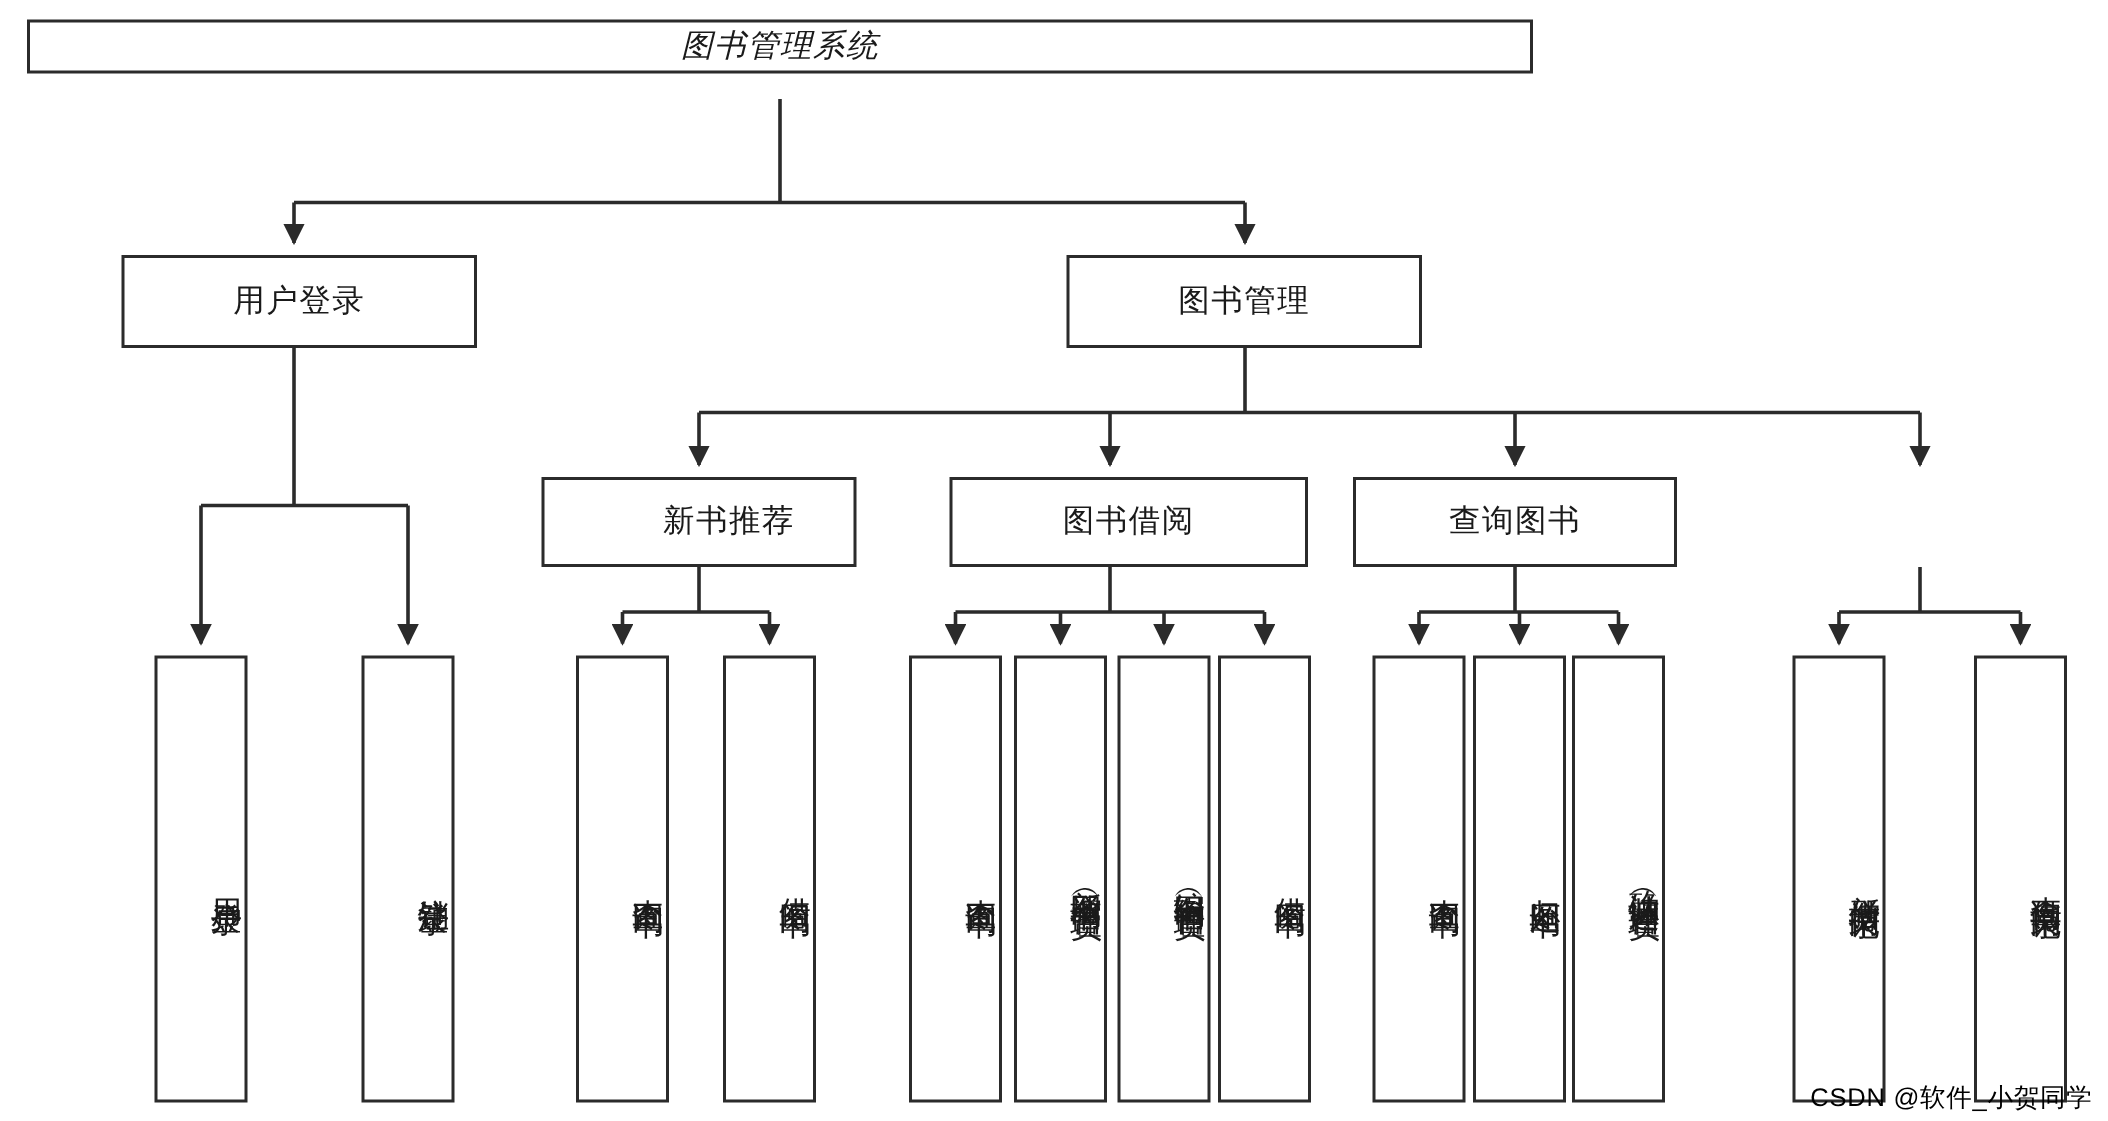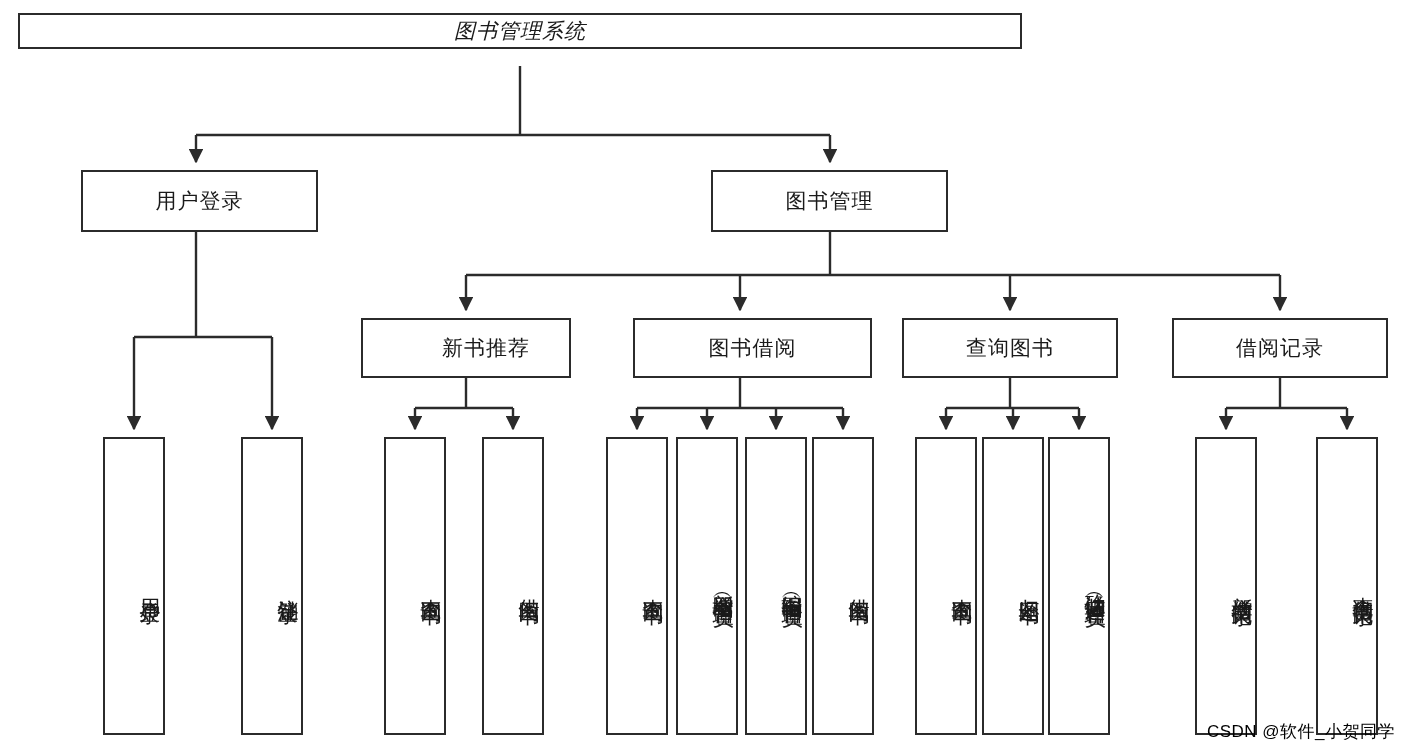--- a/index.html
+++ b/index.html
@@ -139,23 +139,20 @@
 
   <div class="node horiz" style="left:361px; top:318px; width:210px; height:60px;padding-left:40px;">
     <span>新书推荐</span>
   </div>
   <div class="node horiz" style="left:633px; top:318px; width:239px; height:60px;">
     <span>图书借阅</span>
   </div>
   <div class="node horiz" style="left:902px; top:318px; width:216px; height:60px;">
     <span>查询图书</span>
   </div>
-  <div class="node horiz" style="left:1172px; top:318px; width:216px; height:60px;">
-    <span>借阅记录</span>
-  </div>
 
   <div class="node vert" style="left:103px; top:437px; width:62px; height:298px;">
     <span class="vtext">用户登录</span>
   </div>
   <div class="node vert" style="left:241px; top:437px; width:62px; height:298px;">
     <span class="vtext">注销登录</span>
   </div>
 
   <div class="node vert" style="left:384px; top:437px; width:62px; height:298px;">
     <span class="vtext">查询图书</span>

